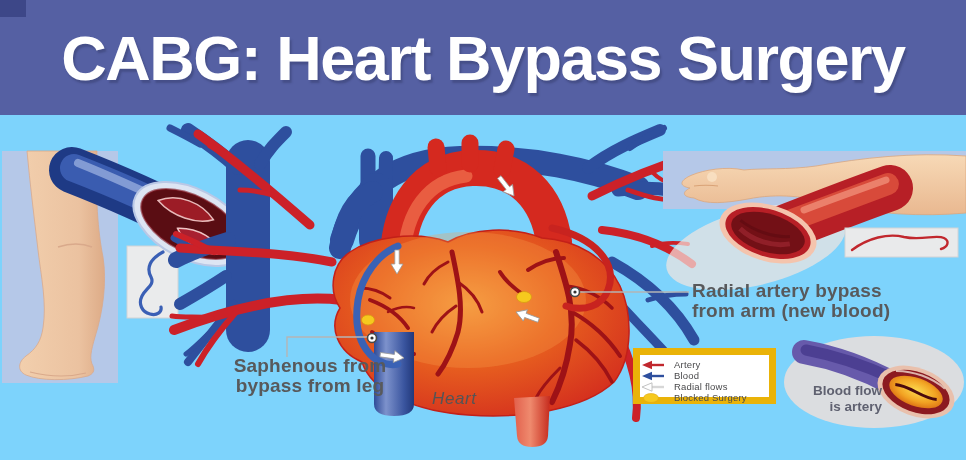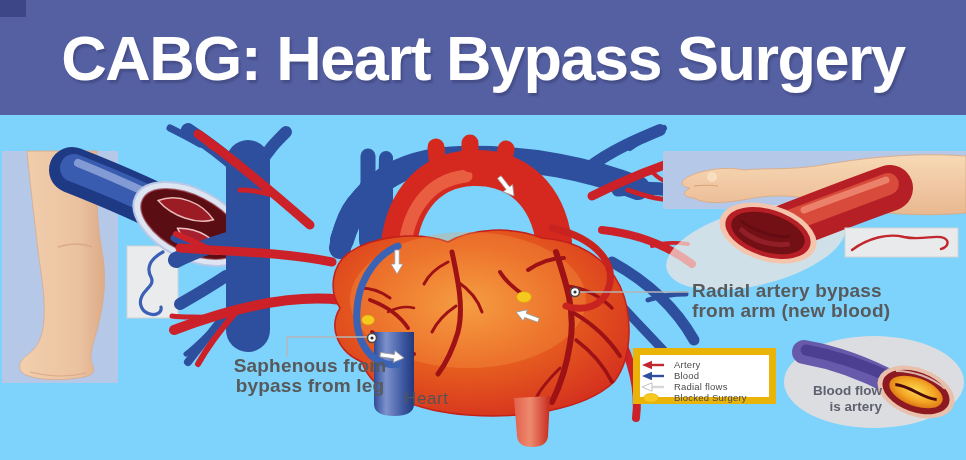--- a/index.html
+++ b/index.html
@@ -23,21 +23,21 @@
     white-space:nowrap;
   }
   
   .art { position:absolute; left:0; top:0; width:966px; height:460px; }
   
   .lbl { position:absolute; color:#58595b; }
   .saphenous-label { left:203px; top:356px; width:214px; text-align:center;
     font-size:19px; line-height:19.5px; font-weight:700; letter-spacing:.2px; }
   .radial-label { left:692px; top:281px; font-size:19px; line-height:19.5px;
     font-weight:700; letter-spacing:.2px; }
-  .heart-label { left:404px; top:389px; font-size:17px; 
+  .heart-label { left:432px; top:389px; font-size:17px; font-style:italic;
     color:#545456; font-weight:400; letter-spacing:.6px; }
   .blocked-label { left:806px; top:383px; width:76px; font-size:13.5px;
     line-height:15.5px; color:#5f6170; font-weight:700; text-align:right; }
   
   .legend {
     position:absolute; left:633px; top:348px; width:143px; height:56px;
     background:#ffffff; border:7px solid #eab308; box-sizing:border-box;
     padding:4px 5px 4px 0; display:flex; flex-direction:column;
     justify-content:space-between;
   }

